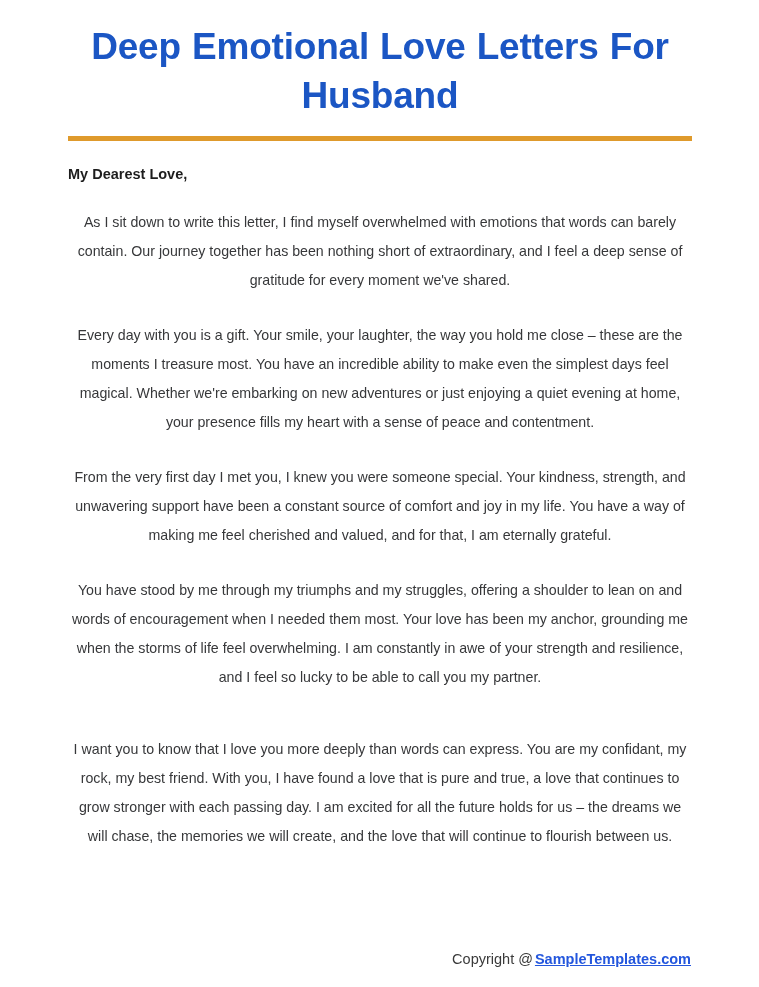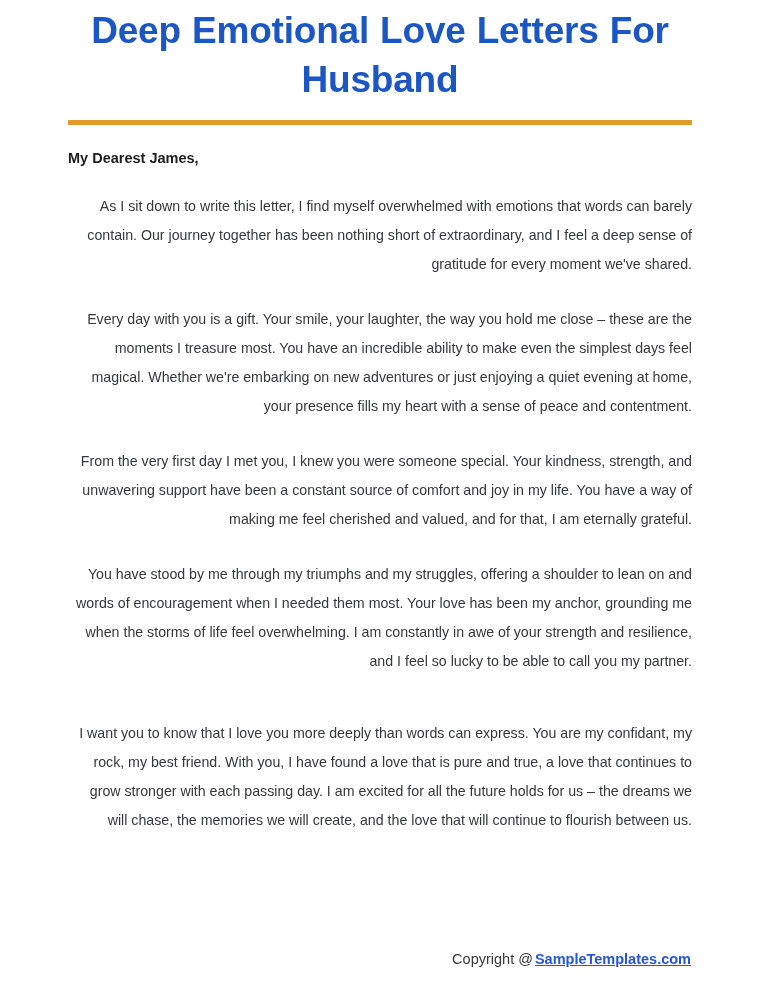--- a/index.html
+++ b/index.html
@@ -26,21 +26,21 @@
   .content {
     position: absolute;
     left: 68px;
     top: 0;
     width: 624px;
   }
 
   
   .doc-title {
     margin: 0;
-    padding-top: 6px;
+    padding-top: 22px;
     font-family: "Liberation Sans", sans-serif;
     font-size: 37px;
     line-height: 1.33;
     font-weight: bold;
     color: #1b56c4;
     text-align: center;
     letter-spacing: -0.2px;
     word-spacing: 1px;
   }
 
@@ -62,21 +62,21 @@
     font-weight: bold;
     color: #1d1d1d;
     line-height: 1.5;
   }
 
   .para {
     margin: 0 0 26px 0;
     font-size: 14.2px;
     line-height: 29px;
     color: #37383a;
-    text-align: right;
+    text-align: center;
   }
   .para:last-child {
     margin-bottom: 0;
     margin-top: 43px;
   }
 
   
   .footer {
     position: absolute;
     right: 68px;
@@ -99,21 +99,21 @@
 <div class="page">
 
   <div class="content">
 
     <h1 class="doc-title">Deep Emotional Love Letters For Husband</h1>
 
     <div class="title-rule"></div>
 
     <div class="letter-body">
 
-      <p class="salutation">My Dearest James,</p>
+      <p class="salutation">My Dearest Love,</p>
 
       <p class="para">As I sit down to write this letter, I find myself overwhelmed with emotions that words can barely contain. Our journey together has been nothing short of extraordinary, and I feel a deep sense of gratitude for every moment we've shared.</p>
 
       <p class="para">Every day with you is a gift. Your smile, your laughter, the way you hold me close – these are the moments I treasure most. You have an incredible ability to make even the simplest days feel magical. Whether we're embarking on new adventures or just enjoying a quiet evening at home, your presence fills my heart with a sense of peace and contentment.</p>
 
       <p class="para">From the very first day I met you, I knew you were someone special. Your kindness, strength, and unwavering support have been a constant source of comfort and joy in my life. You have a way of making me feel cherished and valued, and for that, I am eternally grateful.</p>
 
       <p class="para">You have stood by me through my triumphs and my struggles, offering a shoulder to lean on and words of encouragement when I needed them most. Your love has been my anchor, grounding me when the storms of life feel overwhelming. I am constantly in awe of your strength and resilience, and I feel so lucky to be able to call you my partner.</p>
 
       <p class="para">I want you to know that I love you more deeply than words can express. You are my confidant, my rock, my best friend. With you, I have found a love that is pure and true, a love that continues to grow stronger with each passing day. I am excited for all the future holds for us – the dreams we will chase, the memories we will create, and the love that will continue to flourish between us.</p>

